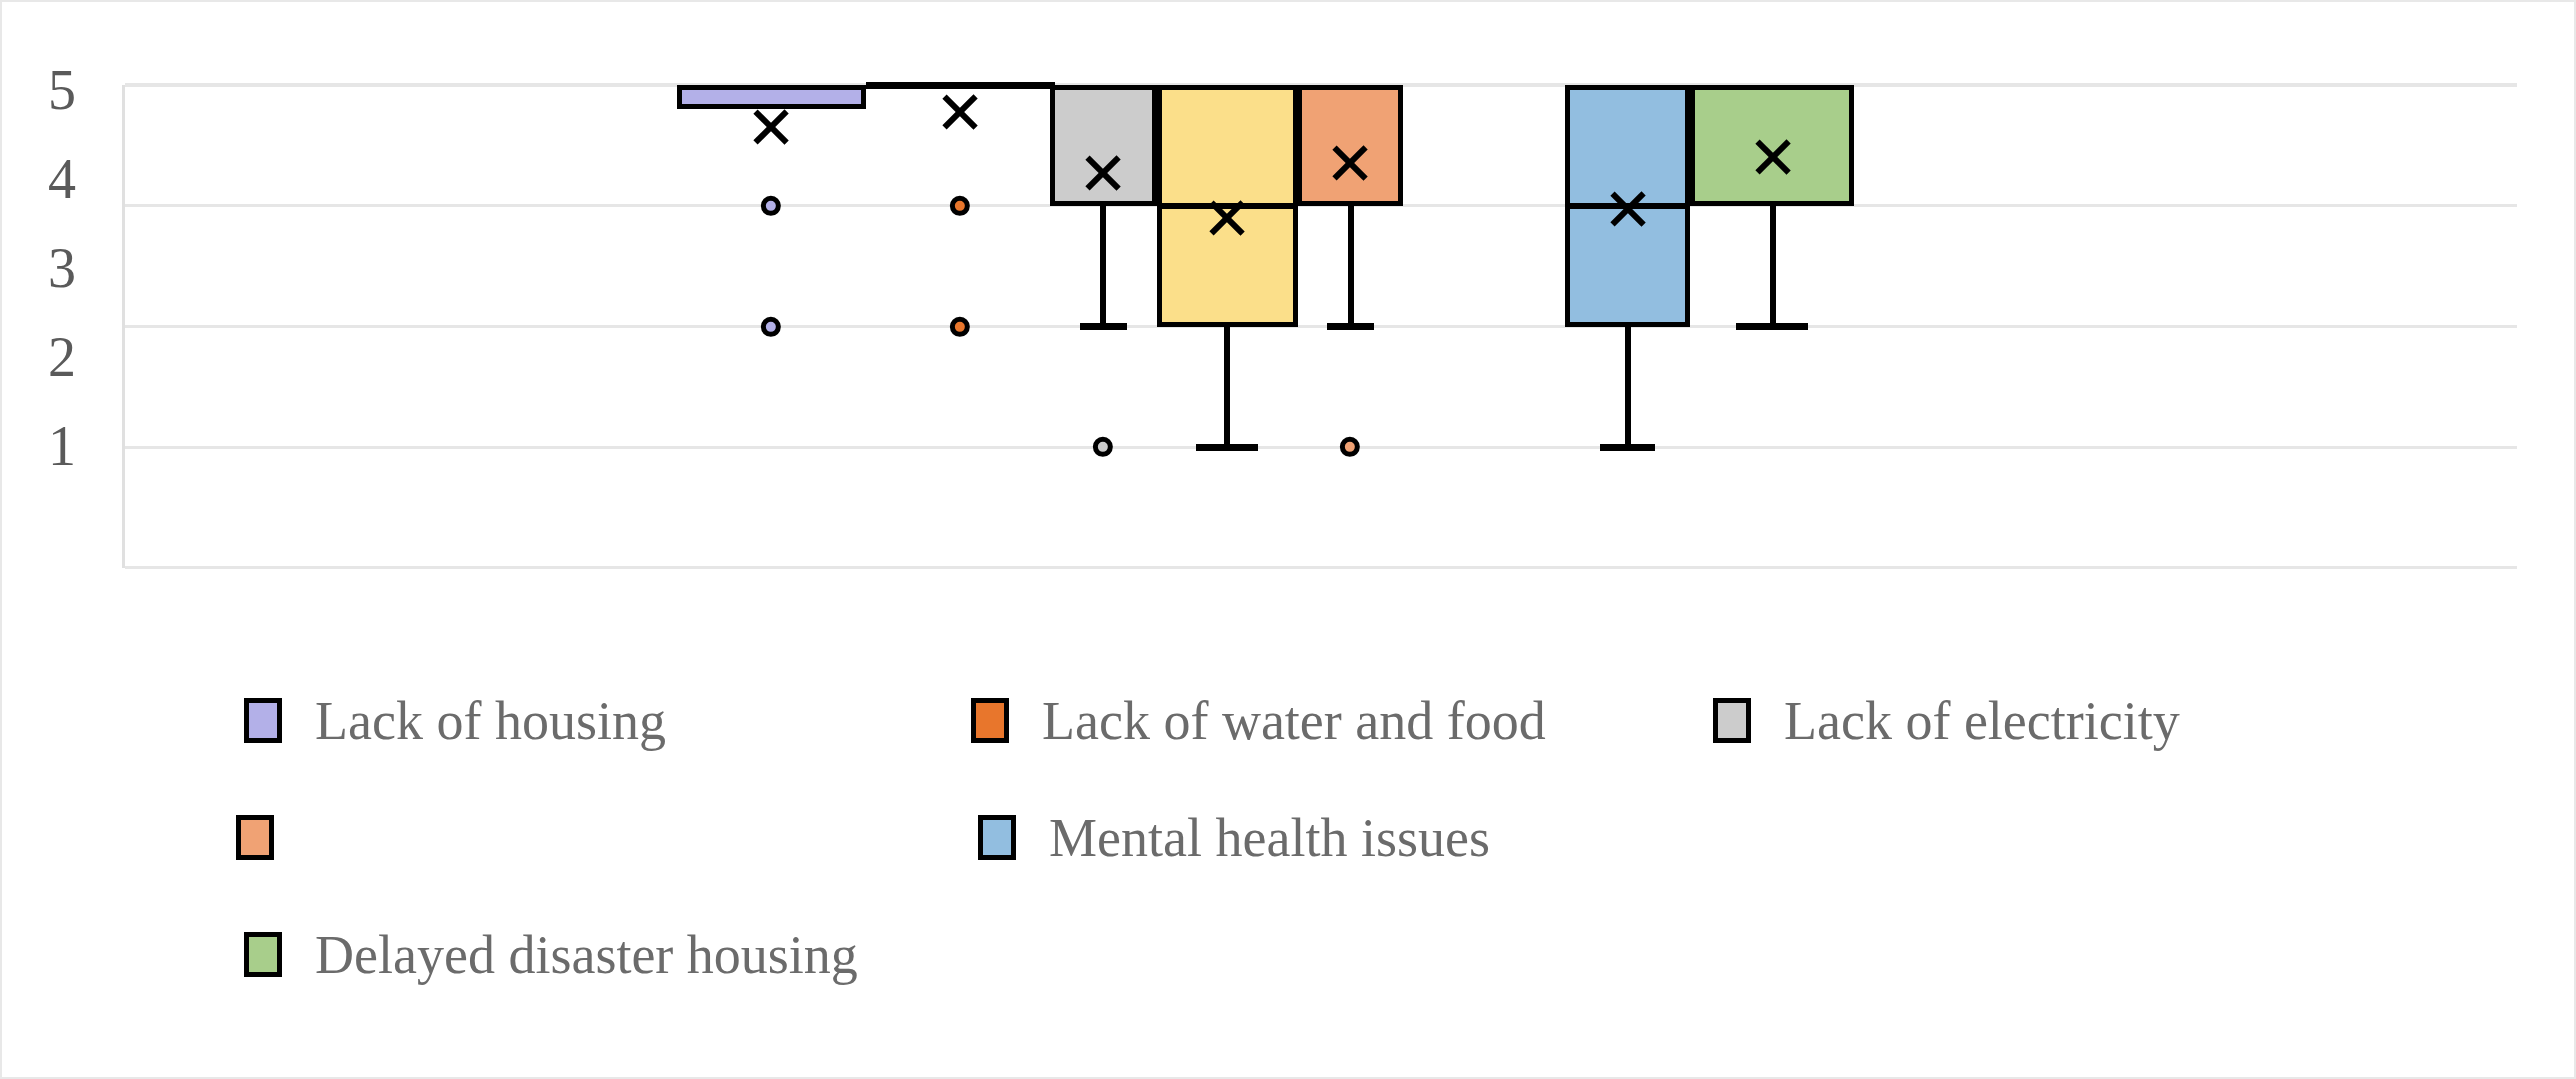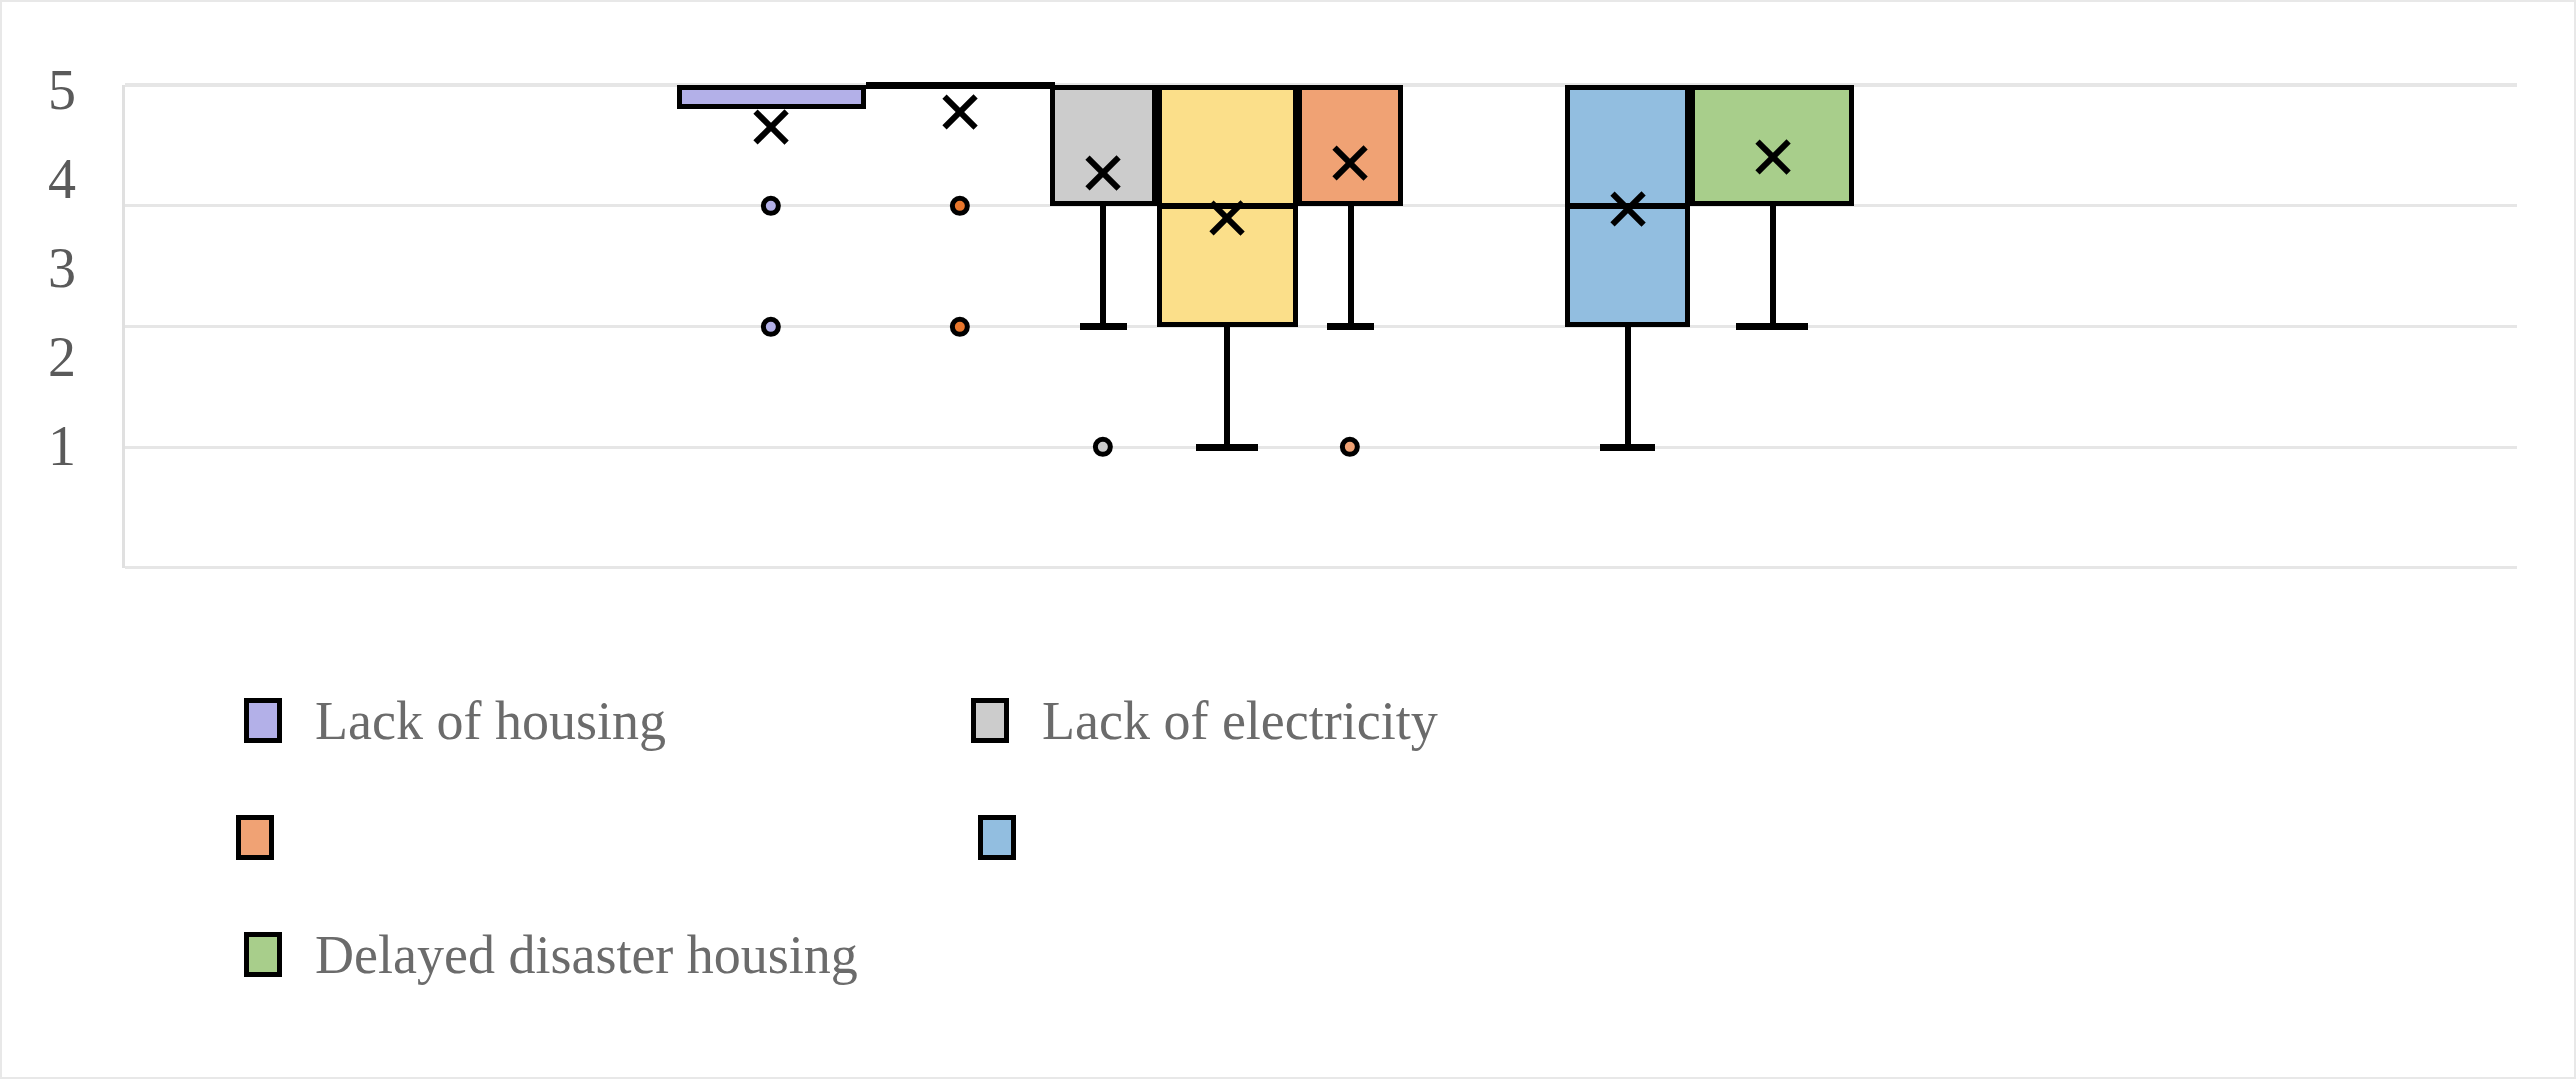--- a/index.html
+++ b/index.html
@@ -225,31 +225,36 @@
         </div>
       </div>
   </div>
 
   <div id="legend">
       <div class="legend-row">
         <div class="legend-item legend-col-0">
           <div class="legend-swatch" style="background: rgb(179, 176, 232);"></div>
           <div class="legend-label">Lack of housing</div>
         </div>
+        <div class="legend-item legend-col-1">
+          <div class="legend-swatch" style="background: rgb(232, 118, 44);"></div>
+          <div class="legend-label">Lack of water and food</div>
+        </div>
         <div class="legend-item legend-col-2">
           <div class="legend-swatch" style="background: rgb(204, 204, 204);"></div>
           <div class="legend-label">Lack of electricity</div>
         </div>
       </div>
       <div class="legend-row">
         <div class="legend-item legend-col-1">
           <div class="legend-swatch" style="background: rgb(240, 162, 116);"></div>
         </div>
         <div class="legend-item legend-col-2">
           <div class="legend-swatch" style="background: rgb(146, 190, 224);"></div>
+          <div class="legend-label">Mental health issues</div>
         </div>
       </div>
       <div class="legend-row">
         <div class="legend-item legend-col-0">
           <div class="legend-swatch" style="background: rgb(168, 206, 139);"></div>
           <div class="legend-label">Delayed disaster housing</div>
         </div>
       </div>
     </div>
 

